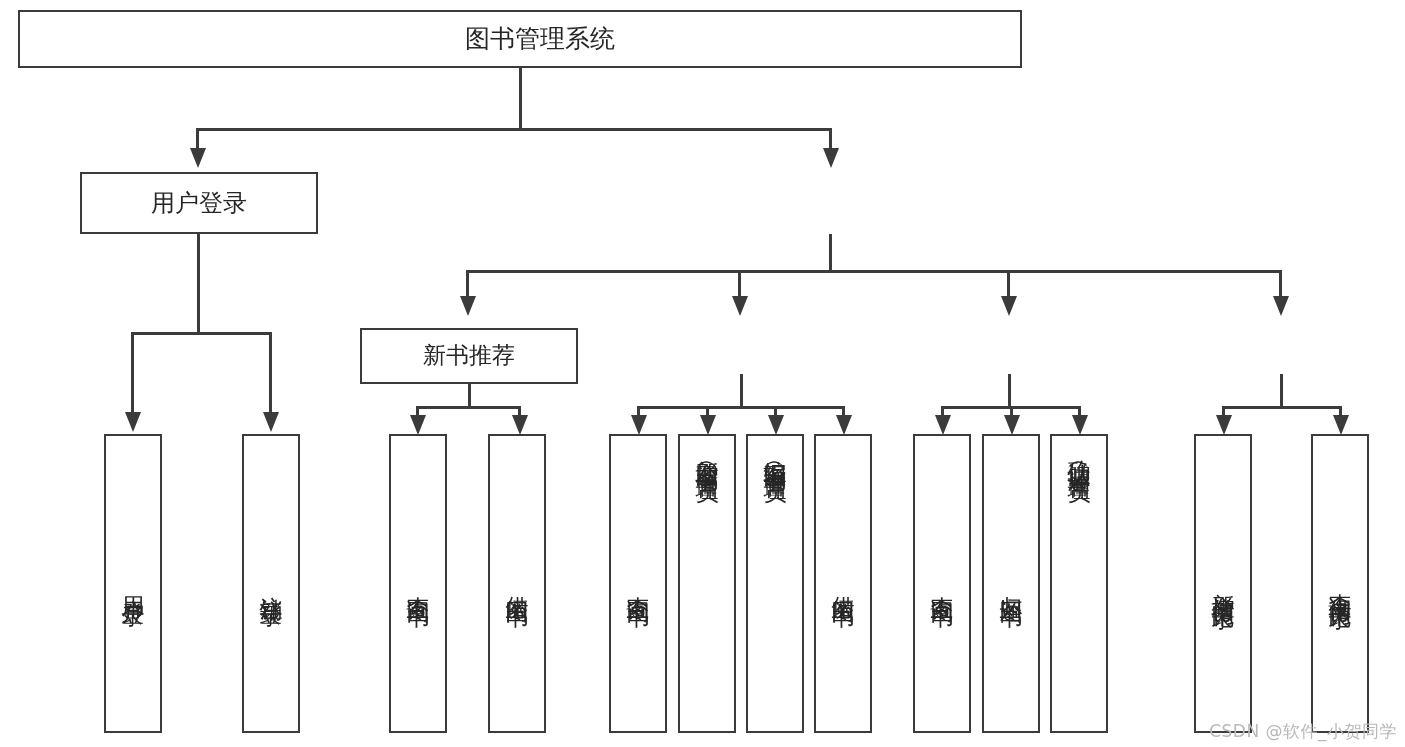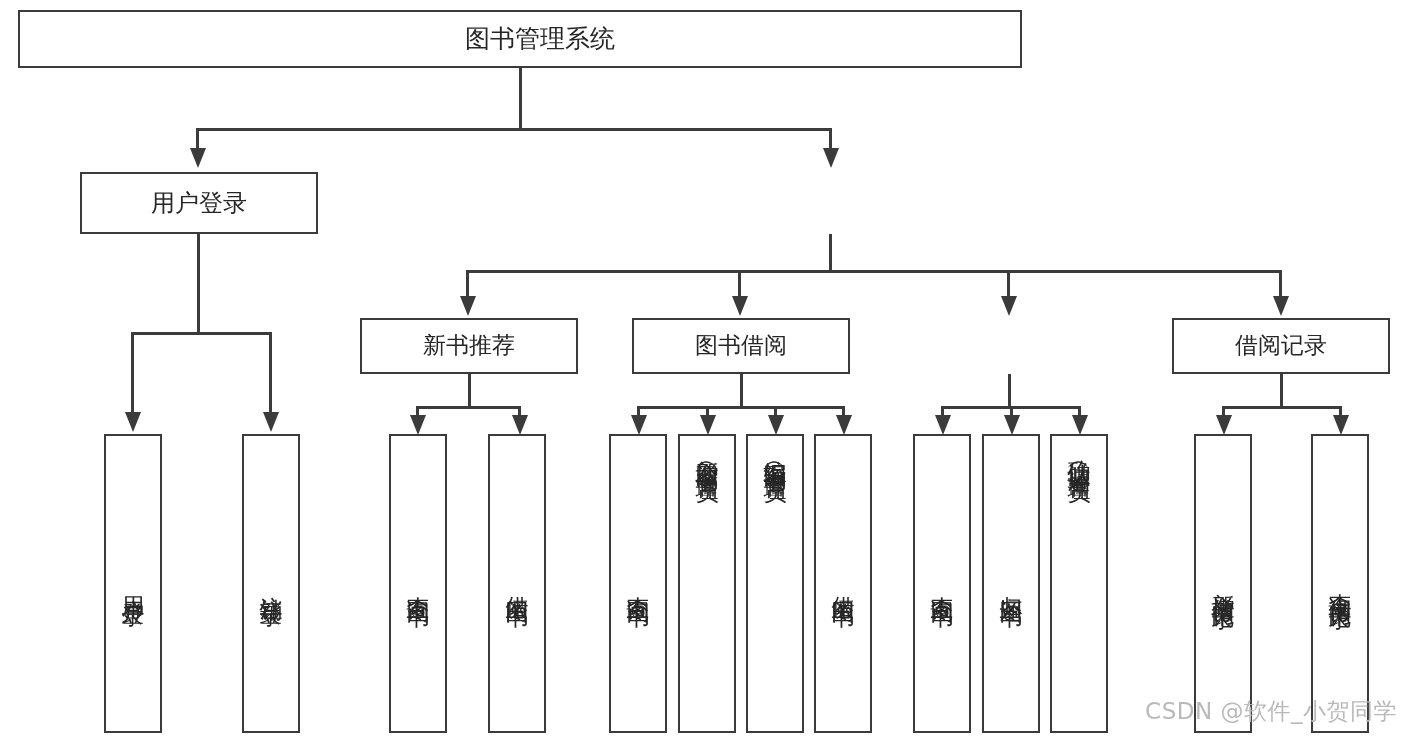--- a/index.html
+++ b/index.html
@@ -77,22 +77,22 @@
     border-left: 8px solid transparent;
     border-right: 8px solid transparent;
     border-top: 20px solid #3b3b3b;
     z-index: 2;
   }
 
   
   #watermark {
     position: absolute;
     right: 8px;
-    bottom: 20px;
-    font-size: 23px;
+    bottom: 4px;
+    font-size: 17px;
     color: #b9b9b9;
     white-space: nowrap;
     z-index: 5;
     letter-spacing: 0.5px;
   }
 </style>
 </head>
 <body>
 
 <div id="canvas">
@@ -126,28 +126,22 @@
   <div class="ln h" style="left:466px; top:270px; width:816px;"></div>
   <div class="ln v" style="left:466px; top:270px; height:28px;"></div>
   <div class="arrow" style="left:460px; top:296px;"></div>
   <div class="ln v" style="left:738px; top:270px; height:28px;"></div>
   <div class="arrow" style="left:732px; top:296px;"></div>
   <div class="ln v" style="left:1007px; top:270px; height:28px;"></div>
   <div class="arrow" style="left:1001px; top:296px;"></div>
   <div class="ln v" style="left:1279px; top:270px; height:28px;"></div>
   <div class="arrow" style="left:1273px; top:296px;"></div>
 
-  <div class="node l3" style="left:360px; top:318px; width:218px; height:56px;">
+  <div class="node l3" style="left:360px; top:328px; width:218px; height:56px;">
     <span class="label">新书推荐</span>
-  </div>
-  <div class="node l3" style="left:632px; top:318px; width:218px; height:56px;">
-    <span class="label">图书借阅</span>
-  </div>
-  <div class="node l3" style="left:1172px; top:318px; width:218px; height:56px;">
-    <span class="label">借阅记录</span>
   </div>
 
   <div class="ln v" style="left:468px; top:374px; height:34px;"></div>
   <div class="ln h" style="left:416px; top:406px; width:105px;"></div>
   <div class="ln v" style="left:416px; top:406px; height:12px;"></div>
   <div class="arrow" style="left:410px; top:415px;"></div>
   <div class="ln v" style="left:518px; top:406px; height:12px;"></div>
   <div class="arrow" style="left:512px; top:415px;"></div>
 
   <div class="ln v" style="left:740px; top:374px; height:34px;"></div>

